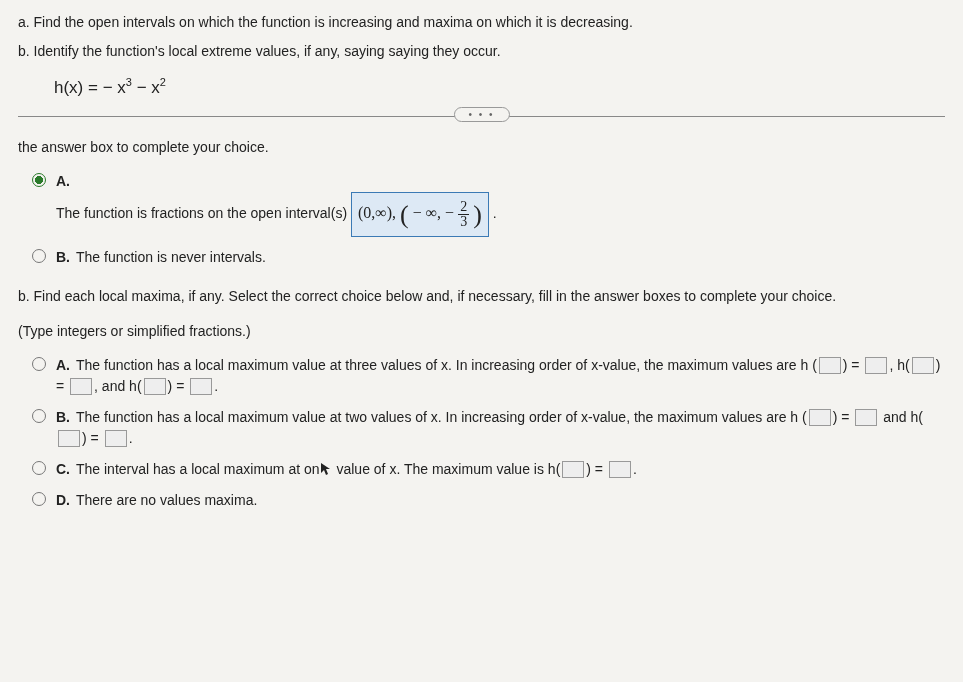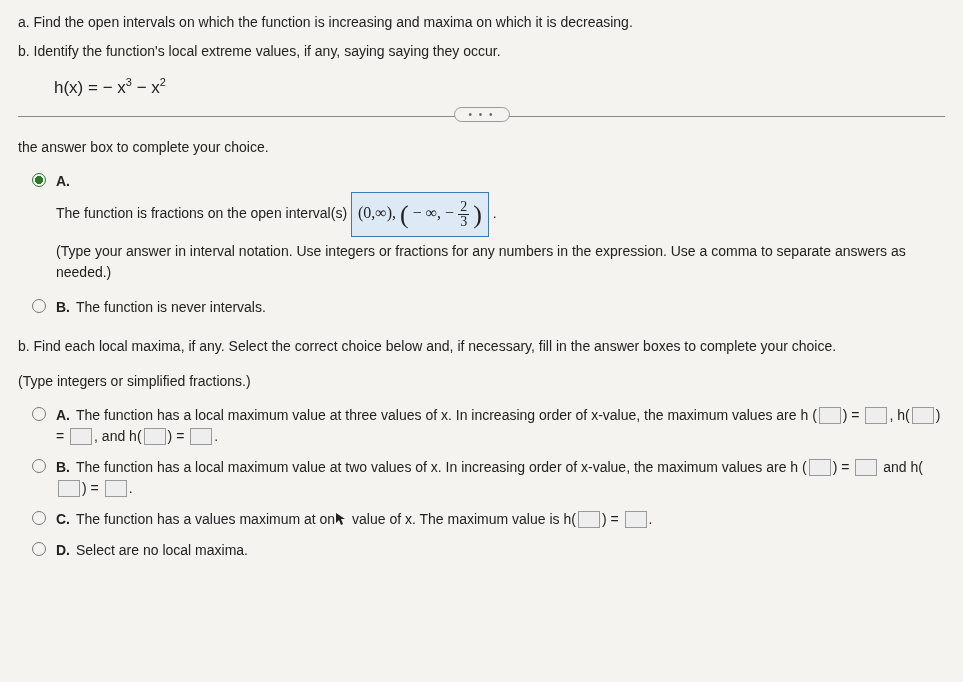--- a/index.html
+++ b/index.html
@@ -45,21 +45,20 @@
     <span class="lbl">A.</span>
     <br>
     <span>The function is fractions on the open interval(s) </span>
     <span class="ansbox">
       <span>(0,∞), </span>
       <span class="paren">(</span>
       <span>− ∞, −</span>
       <span class="frac"><div class="n">2</div><div class="d">3</div></span>
       <span class="paren">)</span>
     </span> .
-    <div class="hint" style="margin-left:0">(Type your answer in interval notation. Use integers or fractions for any numbers in the expression. Use a comma to separate answers as needed.)</div>
   </div>
 </div>
 
 <div class="choice">
   <div class="radio"></div>
   <div class="ctext"><span class="lbl">B.</span><span>The function is never intervals.</span></div>
 </div>
 
 <div class="sect" style="margin-top:18px"></div>
 
@@ -79,22 +78,22 @@
   <div class="radio"></div>
   <div class="ctext">
     <span class="lbl">B.</span><span>The function has a local maximum value at two values of x. In increasing order of x-value, the maximum values are h</span>
     (<span class="box"></span>)<span> = </span><span class="box"></span><span> and h</span>(<span class="box"></span>)<span> = </span><span class="box"></span><span>.</span>
   </div>
 </div>
 
 <div class="choice">
   <div class="radio"></div>
   <div class="ctext">
-    <span class="lbl">C.</span><span>The function has a values maximum at on</span><svg class="cursor" width="13" height="15" viewBox="0 0 13 15">
+    <span class="lbl">C.</span><span>The interval has a local maximum at on</span><svg class="cursor" width="13" height="15" viewBox="0 0 13 15">
         <path d="M1 1 L1 11 L4 8 L6 13 L8 12 L6 7 L10 7 Z" fill="#222"></path>
       </svg><span> value of x. The maximum value is h</span>(<span class="box"></span>)<span> = </span><span class="box"></span><span>.</span>
   </div>
 </div>
 
 <div class="choice">
   <div class="radio"></div>
-  <div class="ctext"><span class="lbl">D.</span><span>Select are no local maxima.</span></div>
+  <div class="ctext"><span class="lbl">D.</span><span>There are no values maxima.</span></div>
 </div>
 
 </body></html>

